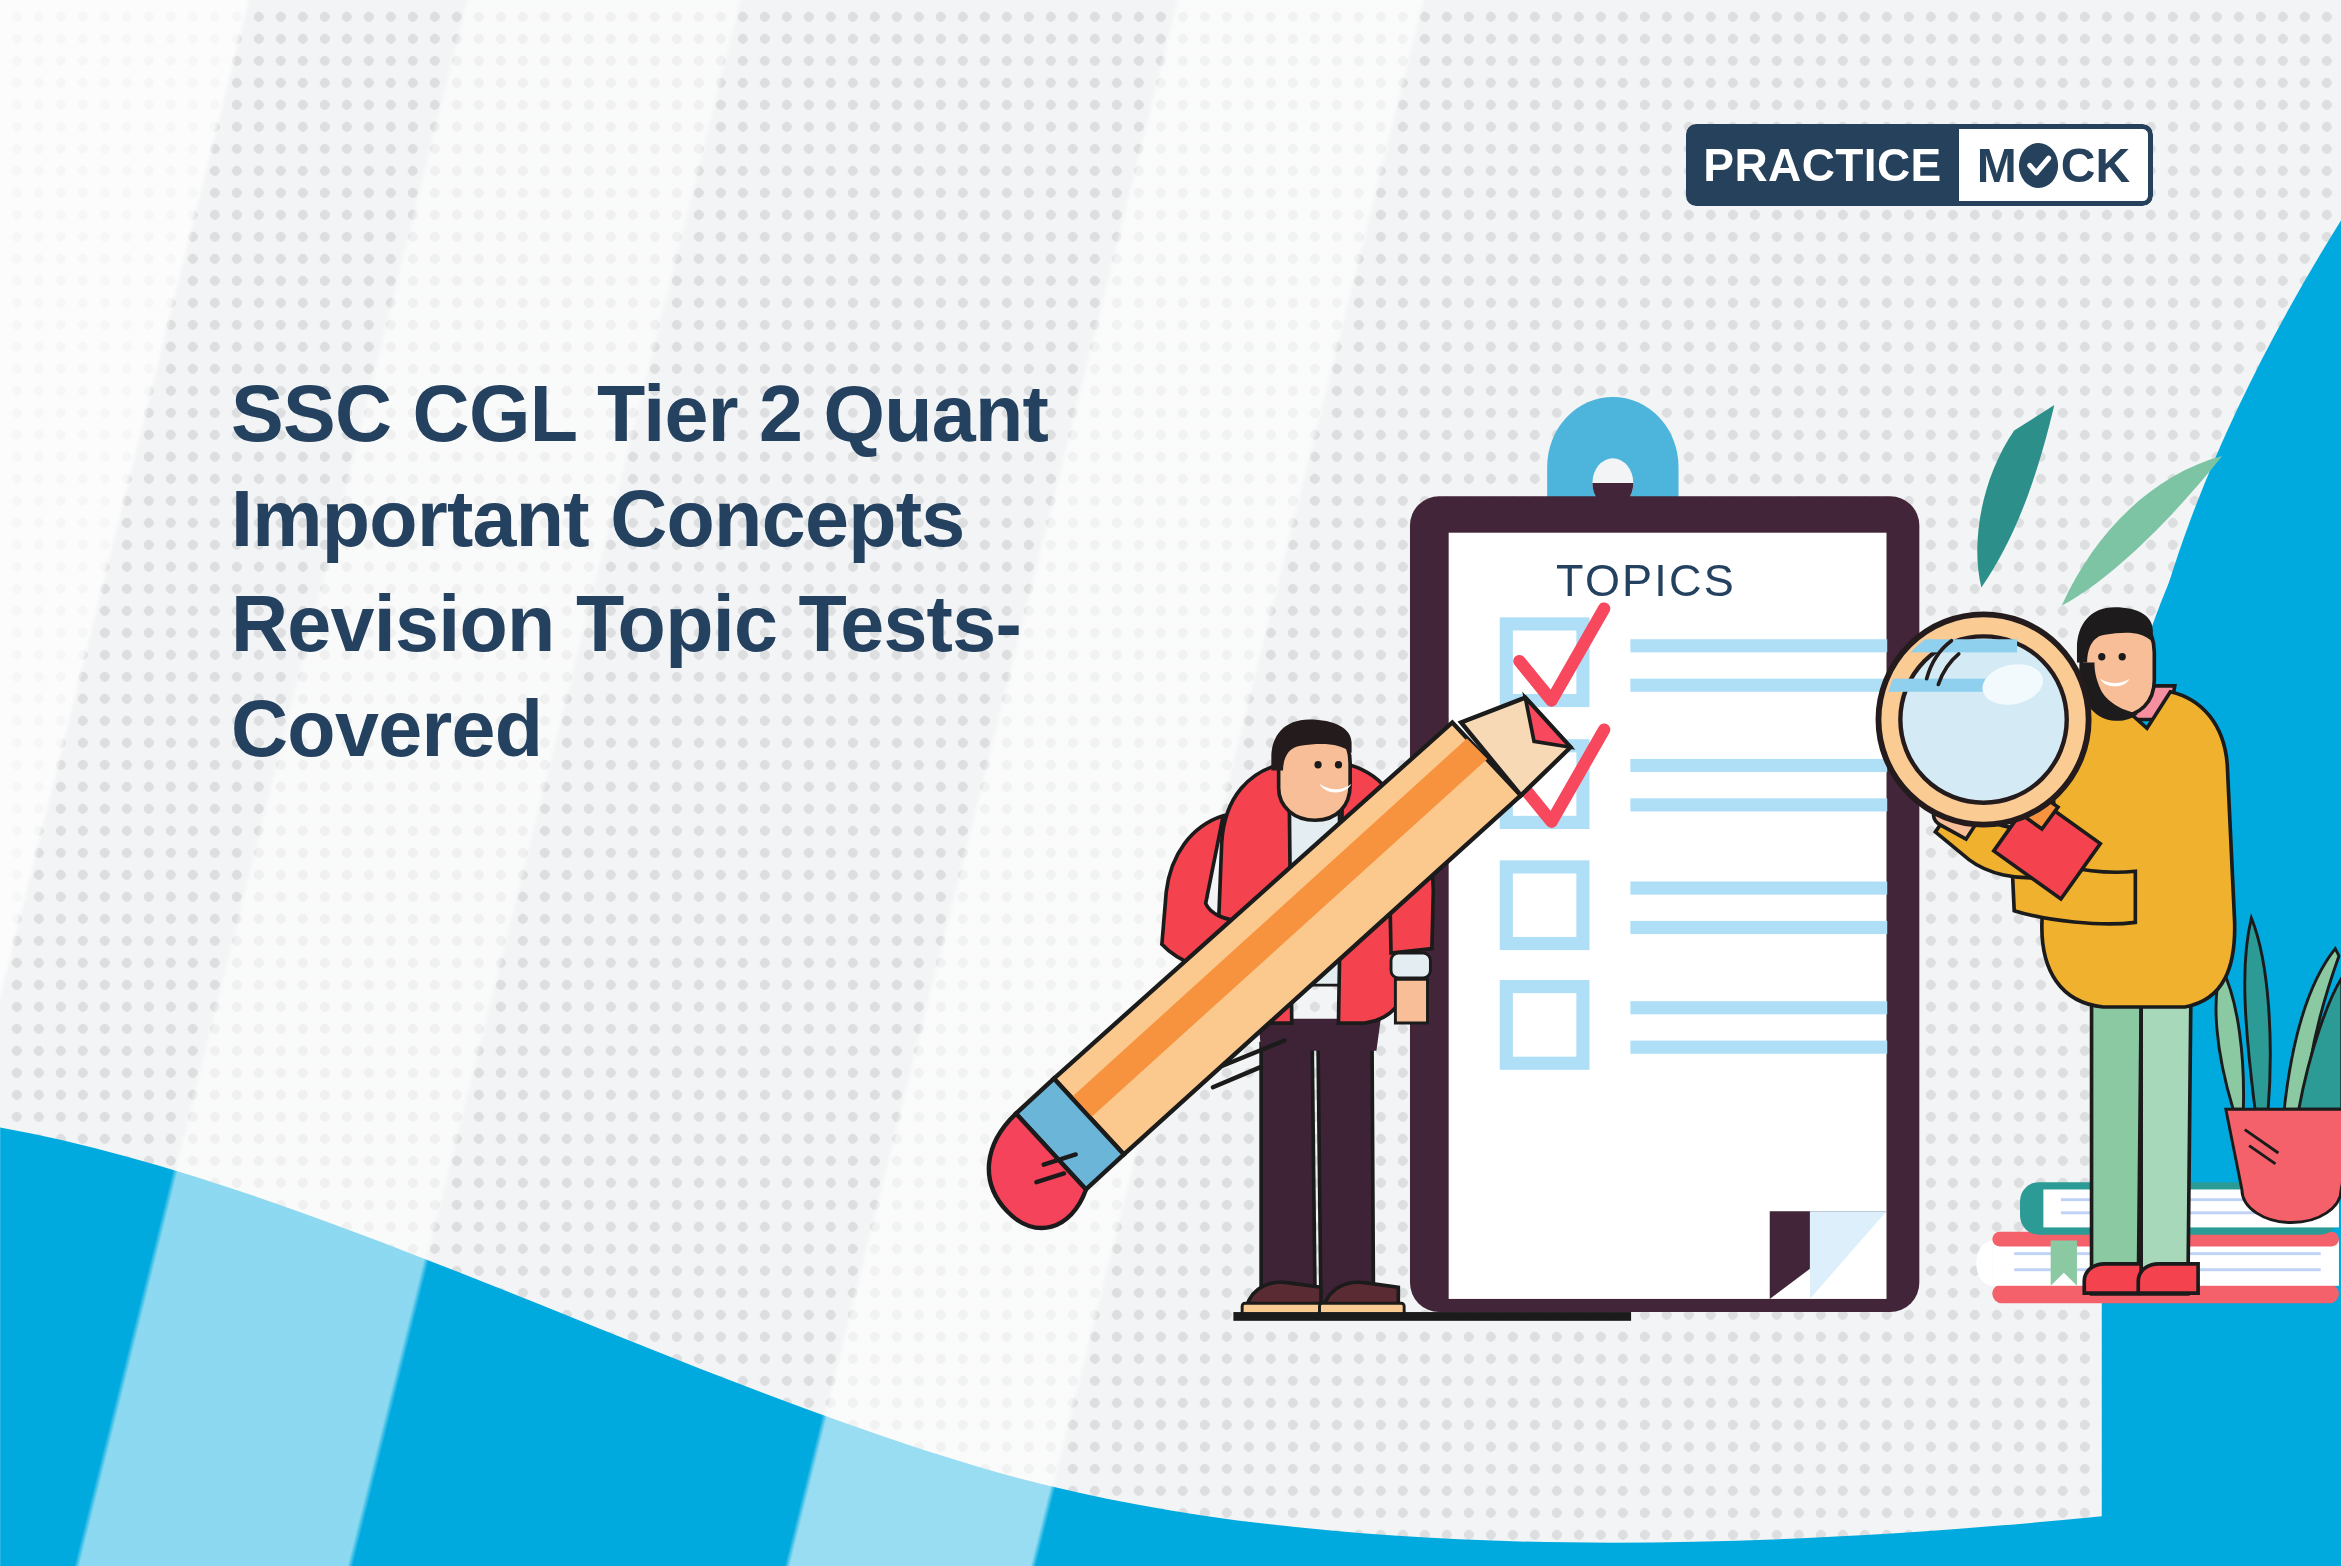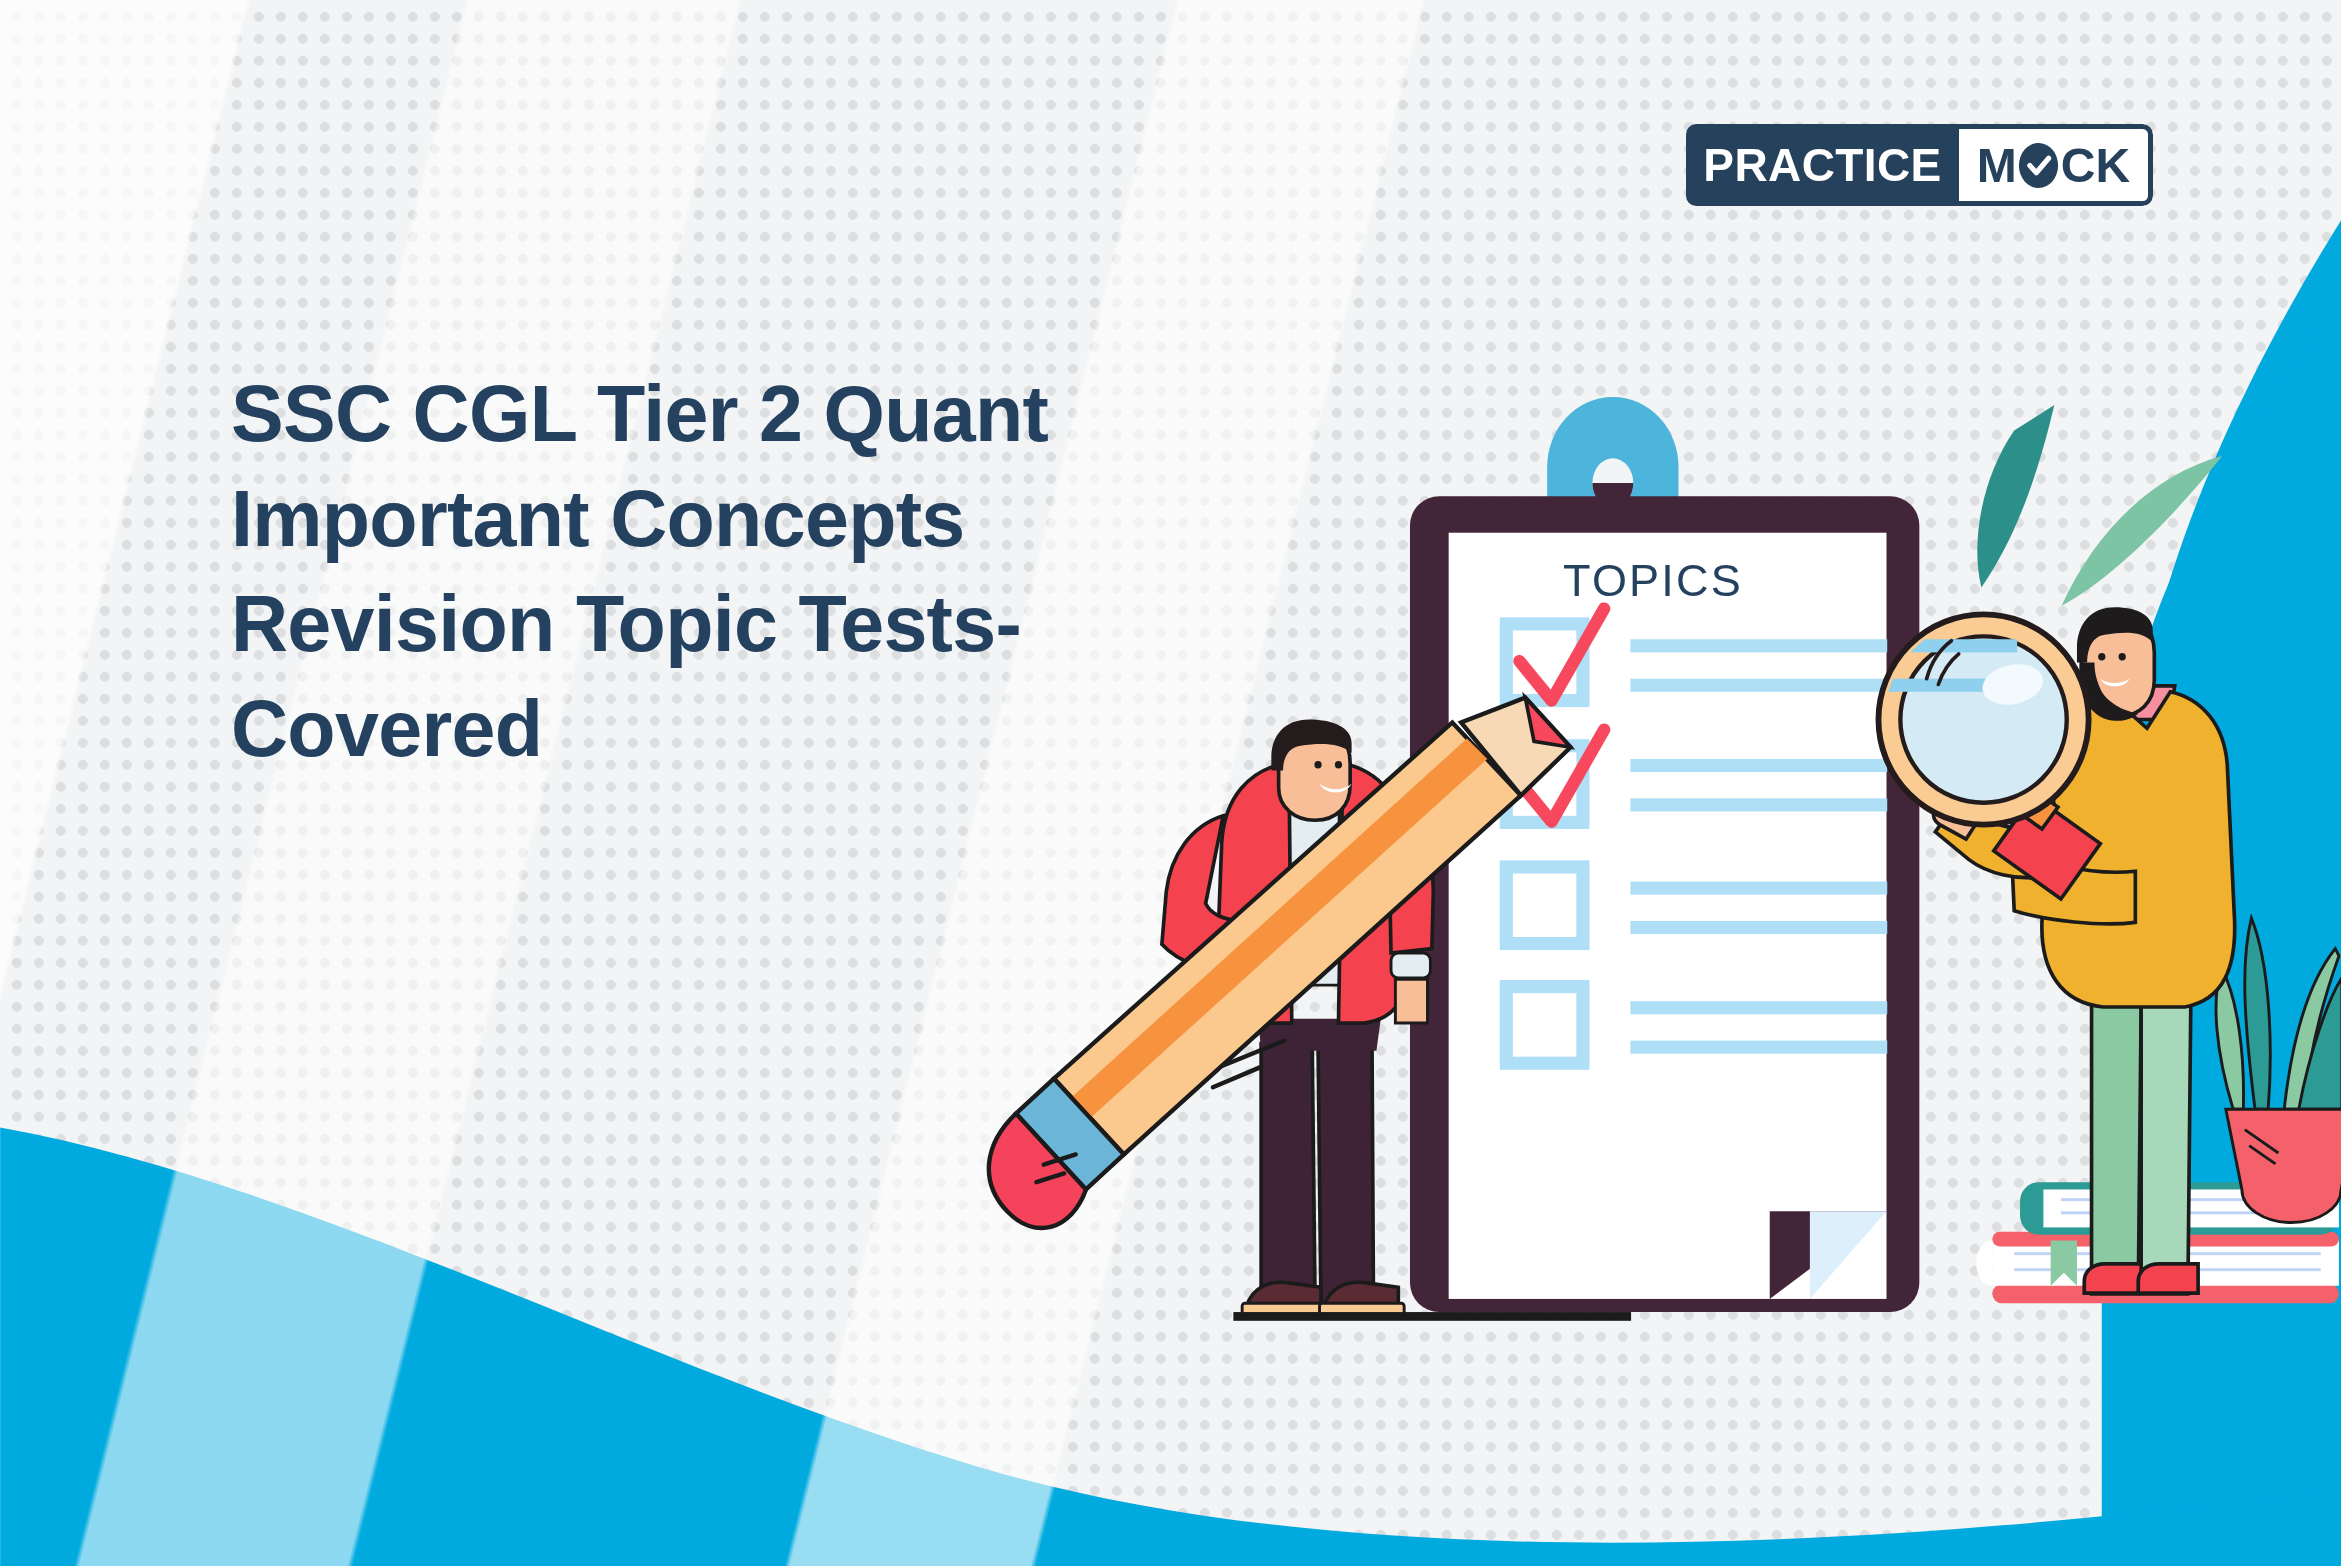--- a/index.html
+++ b/index.html
@@ -98,21 +98,20 @@
   .stage svg { position:absolute; left:0; top:0; }
 
   .topics-label {
     position:absolute;
     left:1646px; top:555px;
     transform:translateX(-50%);
     color:#24415F;
     font-size:45px;
     font-weight:400;
     letter-spacing:2.2px;
-    margin-left:7px;
   }
 </style>
 </head>
 <body>
 
 <div id="banner">
 
   <div class="bg-dots"></div>
 
   <svg class="bg-wave" viewBox="0 0 3209 2146">

